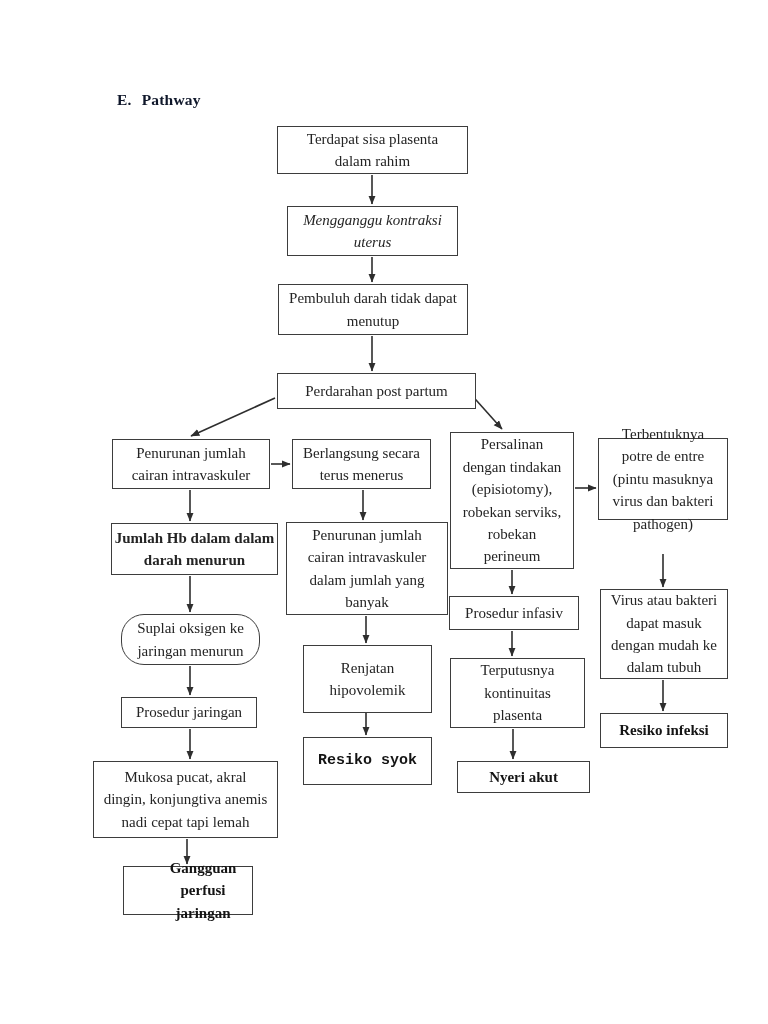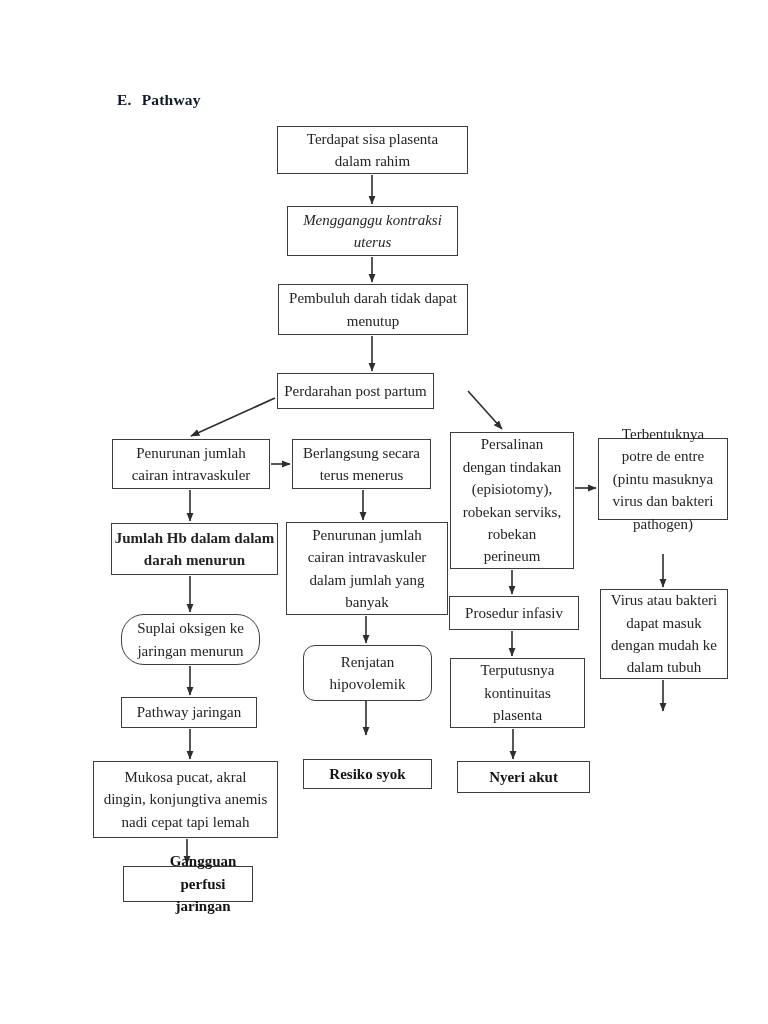--- a/index.html
+++ b/index.html
@@ -64,44 +64,44 @@
       <line x1="663" y1="680" x2="663" y2="711" marker-end="url(#ah)"></line>
     </g>
   </svg>
 
   <div class="node" style="left:277px;top:126px;width:191px;height:48px;">Terdapat sisa plasenta
 dalam rahim</div>
   <div class="node" style="left:287px;top:206px;width:171px;height:50px;font-style:italic;">Mengganggu kontraksi
 uterus</div>
   <div class="node" style="left:278px;top:284px;width:190px;height:51px;">Pembuluh darah tidak dapat
 menutup</div>
-  <div class="node" style="left:277px;top:373px;width:157px;height:36px;">Perdarahan post partum</div>
+  <div class="node" style="left:277px;top:373px;width:199px;height:36px;">Perdarahan post partum</div>
 
   <div class="node" style="left:112px;top:439px;width:158px;height:50px;">Penurunan jumlah
 cairan intravaskuler</div>
   <div class="node" style="left:292px;top:439px;width:139px;height:50px;">Berlangsung secara
 terus menerus</div>
   <div class="node" style="left:111px;top:523px;width:167px;height:52px;font-weight:bold;">Jumlah Hb dalam dalam
 darah menurun</div>
   <div class="node" style="left:286px;top:522px;width:162px;height:93px;">Penurunan jumlah
 cairan intravaskuler
 dalam jumlah yang
 banyak</div>
   <div class="node" style="left:121px;top:614px;width:139px;height:51px;border-radius:23px;">Suplai oksigen ke
 jaringan menurun</div>
-  <div class="node" style="left:121px;top:697px;width:136px;height:31px;">Pathway jaringan</div>
+  <div class="node" style="left:121px;top:697px;width:136px;height:31px;">Prosedur jaringan</div>
   <div class="node" style="left:93px;top:761px;width:185px;height:77px;">Mukosa pucat, akral
 dingin, konjungtiva anemis
 nadi cepat tapi lemah</div>
-  <div class="node bold" style="left:123px;top:866px;width:130px;height:36px;padding-left:32px;">Gangguan
+  <div class="node bold" style="left:123px;top:866px;width:130px;height:49px;padding-left:32px;">Gangguan
 perfusi jaringan</div>
 
-  <div class="node" style="left:303px;top:645px;width:129px;height:56px;border-radius:12px;">Renjatan
+  <div class="node" style="left:303px;top:645px;width:129px;height:68px;">Renjatan
 hipovolemik</div>
-  <div class="node bold" style="left:303px;top:759px;width:129px;height:30px;">Resiko syok</div>
+  <div class="node bold" style="left:303px;top:737px;width:129px;height:48px;font-family:Liberation Mono, monospace;">Resiko syok</div>
 
   <div class="node" style="left:450px;top:432px;width:124px;height:137px;">Persalinan
 dengan tindakan
 (episiotomy),
 robekan serviks,
 robekan
 perineum</div>
   <div class="node" style="left:449px;top:596px;width:130px;height:34px;">Prosedur infasiv</div>
   <div class="node" style="left:450px;top:658px;width:135px;height:70px;">Terputusnya
 kontinuitas
@@ -110,14 +110,15 @@
 
   <div class="node" style="left:598px;top:438px;width:130px;height:82px;">Terbentuknya
 potre de entre
 (pintu masuknya
 virus dan bakteri
 pathogen)</div>
   <div class="node" style="left:600px;top:589px;width:128px;height:90px;">Virus atau bakteri
 dapat masuk
 dengan mudah ke
 dalam tubuh</div>
+  <div class="node bold" style="left:600px;top:713px;width:128px;height:35px;">Resiko infeksi</div>
 
 </div>
 
 </body></html>

